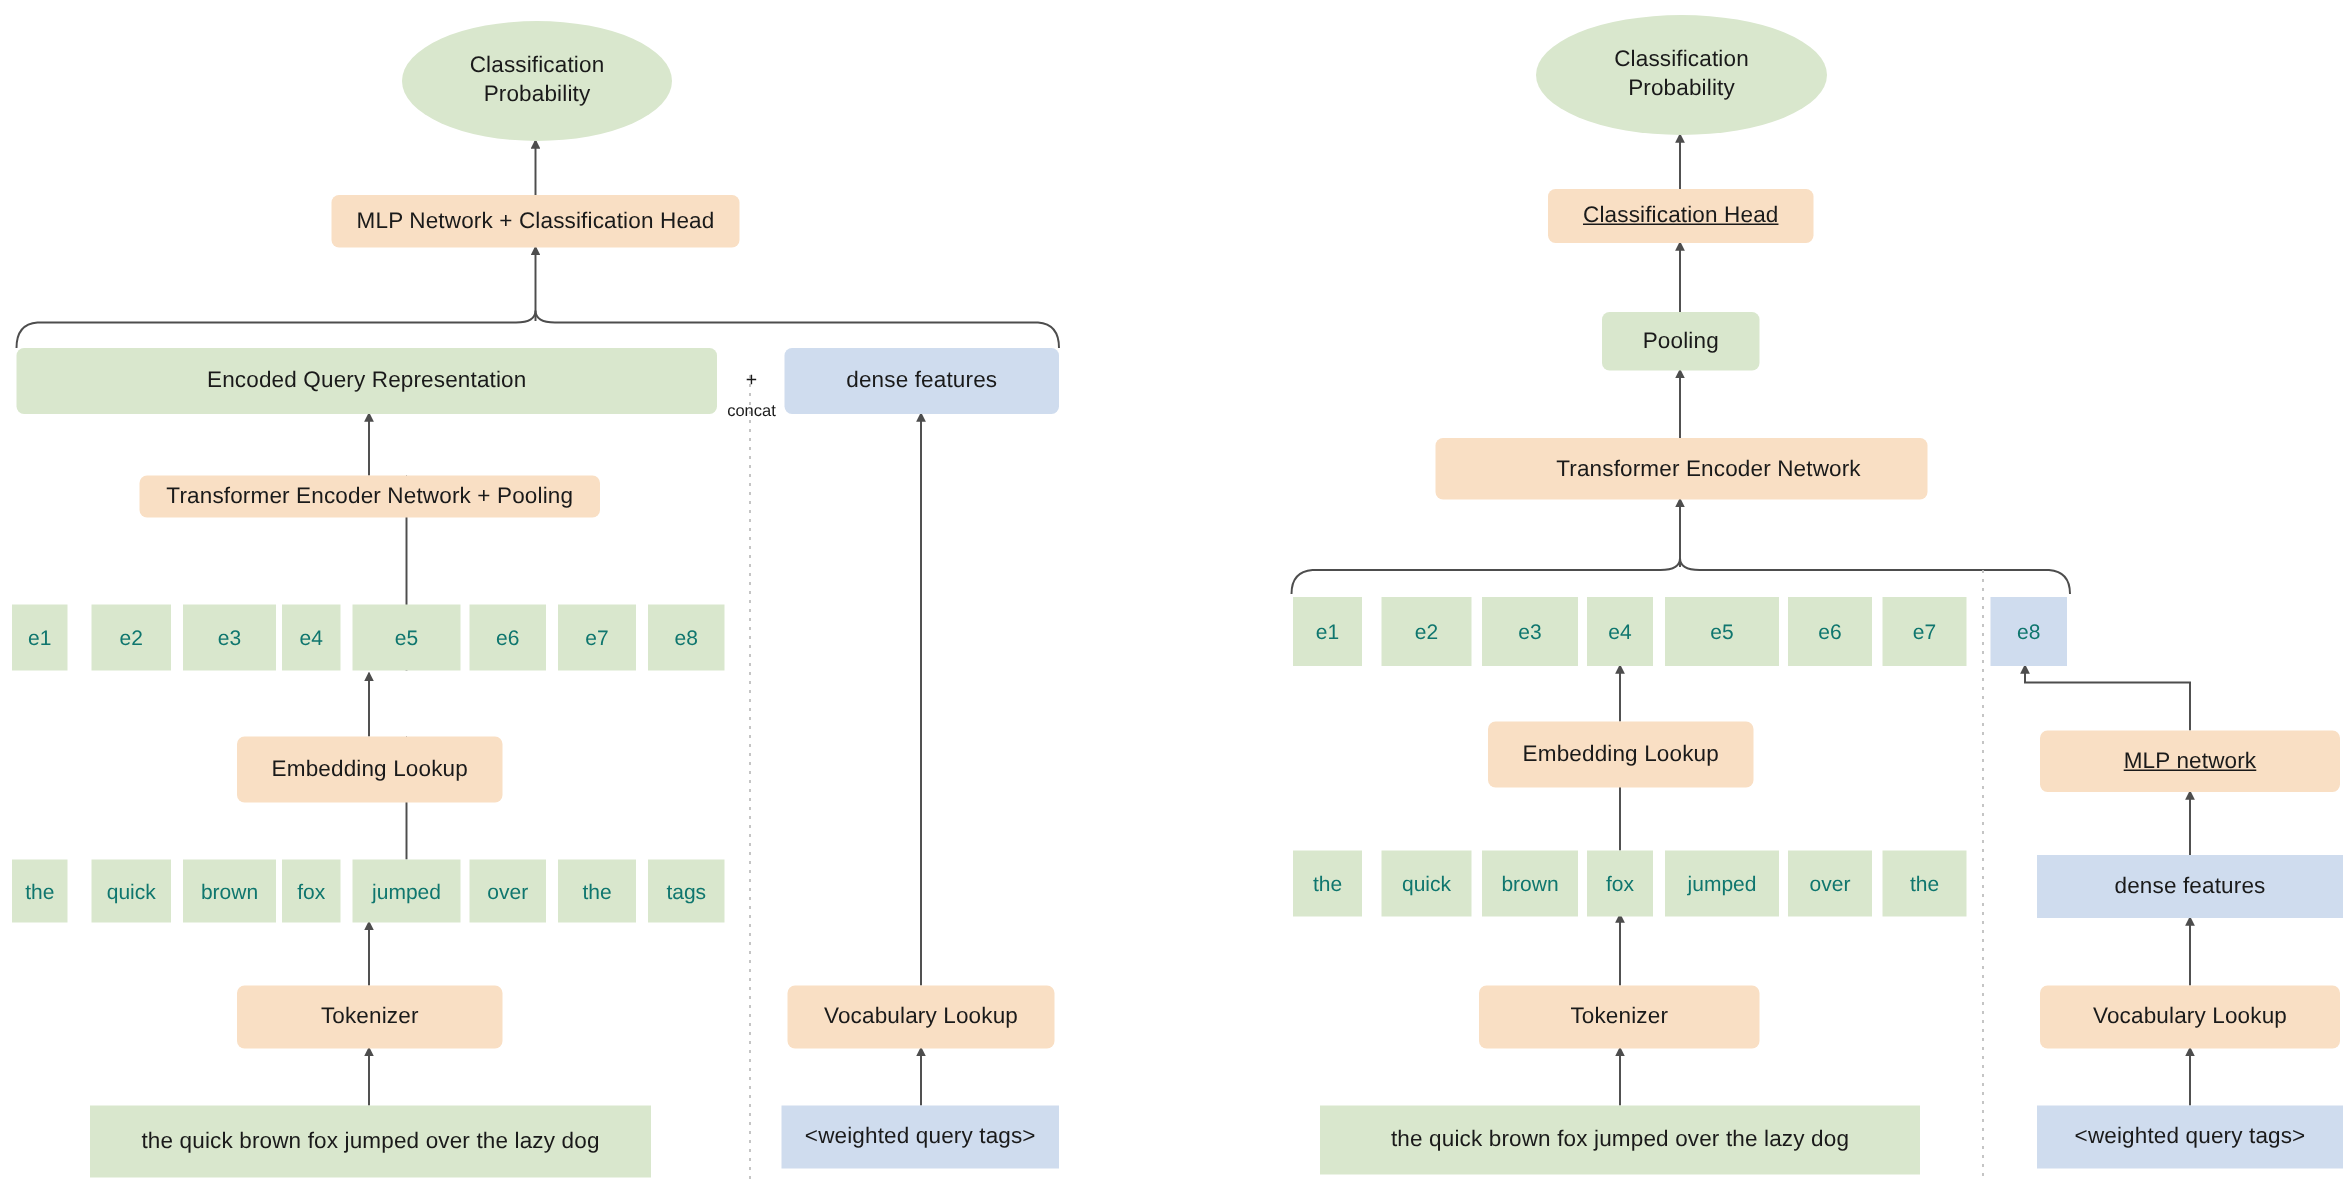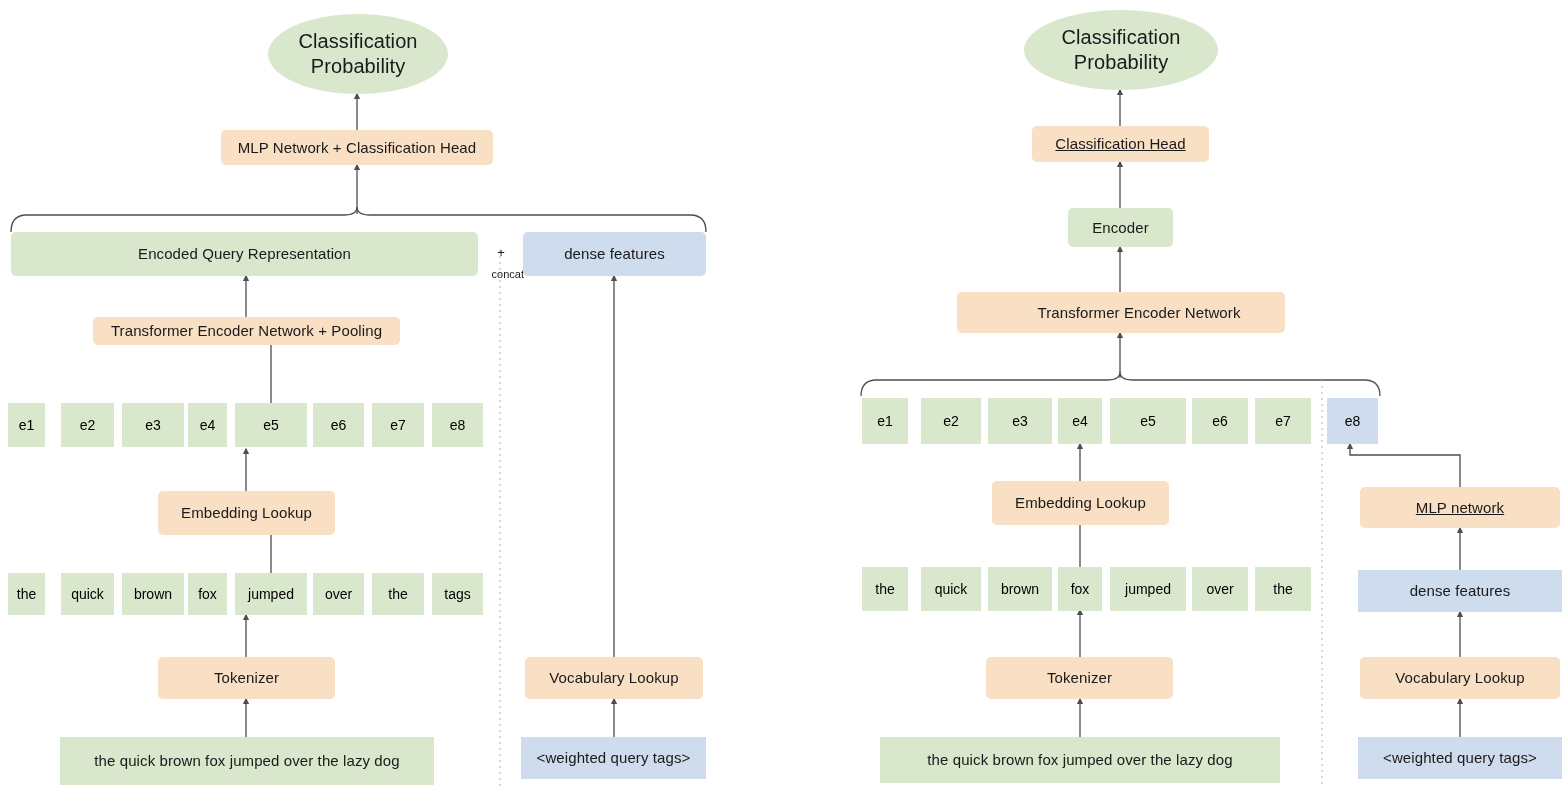--- a/index.html
+++ b/index.html
@@ -26,32 +26,32 @@
     line-height: 1.15;
     letter-spacing: 0.1px;
     white-space: nowrap;
   }
   .green  { background: #d9e7cd; }
   .orange { background: #f9dfc4; }
   .blue   { background: #cfdcee; }
   .rounded { border-radius: 5px; }
   .ellipse {
     border-radius: 50%;
-    font-size: 20px;
+    font-size: 15px;
     line-height: 1.25;
     white-space: normal;
   }
   .tokenbox {
     position: absolute;
     background: #d9e7cd;
     display: flex;
     align-items: center;
     justify-content: center;
     font-size: 14px;
-    color: #000000;
+    color: #0f766e;
     white-space: nowrap;
   }
   .tokenbox.bluebox { background: #cfdcee; }
   svg.overlay {
     position: absolute;
     left: 0; top: 0;
     width: 1568px; height: 791px;
     pointer-events: none;
     overflow: visible;
   }
@@ -59,21 +59,21 @@
     position: absolute;
     font-size: 13px;
     color: #1a1a1a;
     text-align: center;
     white-space: nowrap;
   }
   .concat-label {
     position: absolute;
     font-size: 11px;
     color: #1a1a1a;
-    text-align: right;
+    text-align: center;
     white-space: nowrap;
   }
 </style>
 </head>
 <body>
 
 <div id="canvas">
 
   <svg class="overlay" viewBox="0 0 1568 791">
     <defs>
@@ -183,21 +183,21 @@
 
   <div class="node green ellipse" style="left:1024px; top:10px; width:194px; height:80px;">
     <div>
       <div>Classification</div>
       <div>Probability</div>
     </div>
   </div>
 
   <div class="node orange rounded" style="left:1032px; top:126px; width:177px; height:36px;text-decoration:underline;">Classification Head</div>
 
-  <div class="node green rounded" style="left:1068px; top:208px; width:105px; height:39px;">Encoder</div>
+  <div class="node green rounded" style="left:1068px; top:208px; width:105px; height:39px;">Pooling</div>
 
   <div class="node orange rounded" style="left:957px; top:292px; width:328px; height:41px;padding-left:36px;">Transformer Encoder Network</div>
 
   <div class="tokenbox" style="left:862px; top:398px; width:46px; height:46px;">e1</div>
   <div class="tokenbox" style="left:921px; top:398px; width:60px; height:46px;">e2</div>
   <div class="tokenbox" style="left:988px; top:398px; width:64px; height:46px;">e3</div>
   <div class="tokenbox" style="left:1058px;top:398px; width:44px; height:46px;">e4</div>
   <div class="tokenbox" style="left:1110px;top:398px; width:76px; height:46px;">e5</div>
   <div class="tokenbox" style="left:1192px;top:398px; width:56px; height:46px;">e6</div>
   <div class="tokenbox" style="left:1255px;top:398px; width:56px; height:46px;">e7</div>

